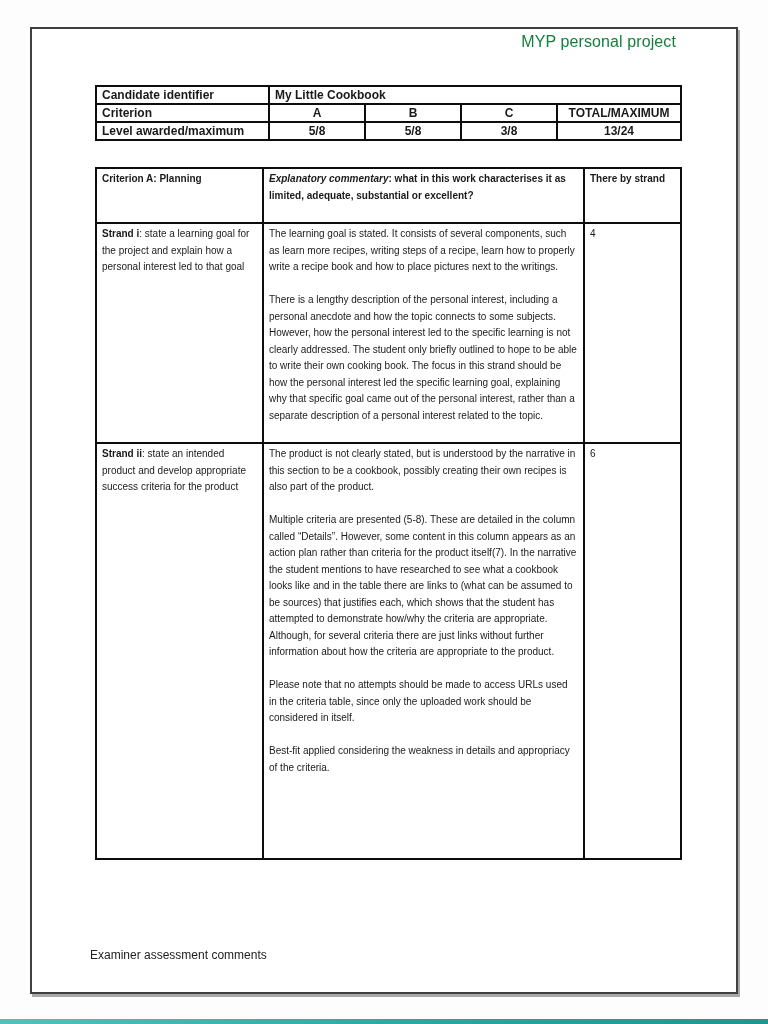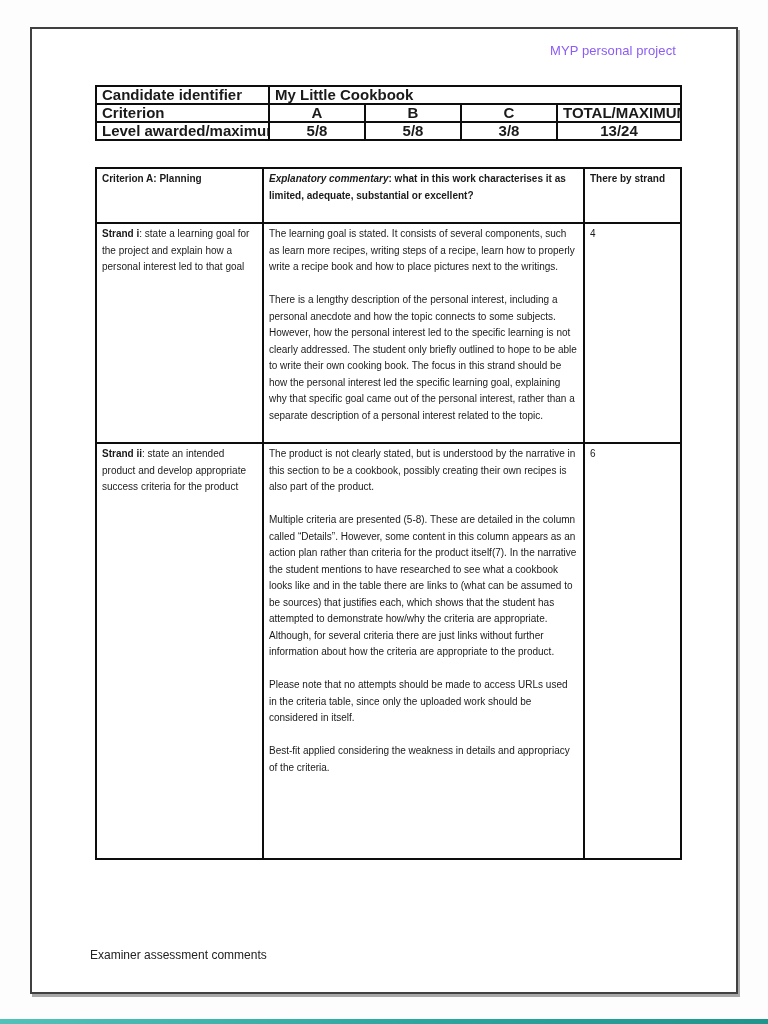--- a/index.html
+++ b/index.html
@@ -5,30 +5,30 @@
   * { margin:0; padding:0; box-sizing:border-box; }
   html,body { width:768px; height:1024px; background:#ffffff; }
   body { font-family:"Liberation Sans","DejaVu Sans",sans-serif; color:#1a1a1a; }
   .canvas { position:relative; width:768px; height:1024px; overflow:hidden; background:#fdfdfd; }
   .page {
     position:absolute; left:30px; top:27px; width:708px; height:967px;
     background:#ffffff; border:2px solid #404040;
     box-shadow:2px 3px 0 #a8a8a8;
   }
   .doc-title {
-    position:absolute; top:14px; right:60px;
-    font-size:13px; letter-spacing:0.1px; color:#8b5cf6;
+    position:absolute; top:4px; right:60px;
+    font-size:16px; letter-spacing:0.1px; color:#15803d;
   }
   table { border-collapse:collapse; table-layout:fixed; }
   td { border:2px solid #0d0d0d; vertical-align:top; }
 
   
   .summary-table { position:absolute; left:63px; top:56px; width:585px; }
   .summary-table td {
-    font-size:15px; font-weight:bold; height:18px;
+    font-size:12px; font-weight:bold; height:18px;
     padding:0 5px; line-height:16px; white-space:nowrap; overflow:hidden;
   }
   .summary-table td.center { text-align:center; }
 
   
   .assessment-table { position:absolute; left:63px; top:138px; width:585px; }
   .assessment-table td { font-size:10px; line-height:16.5px; padding:2px 5px 4px 5px; }
   .assessment-table tr.header-row td { font-weight:bold; }
   .assessment-table tr.header-row { height:55px; }
   .assessment-table tr.strand-row-1 { height:220px; }

